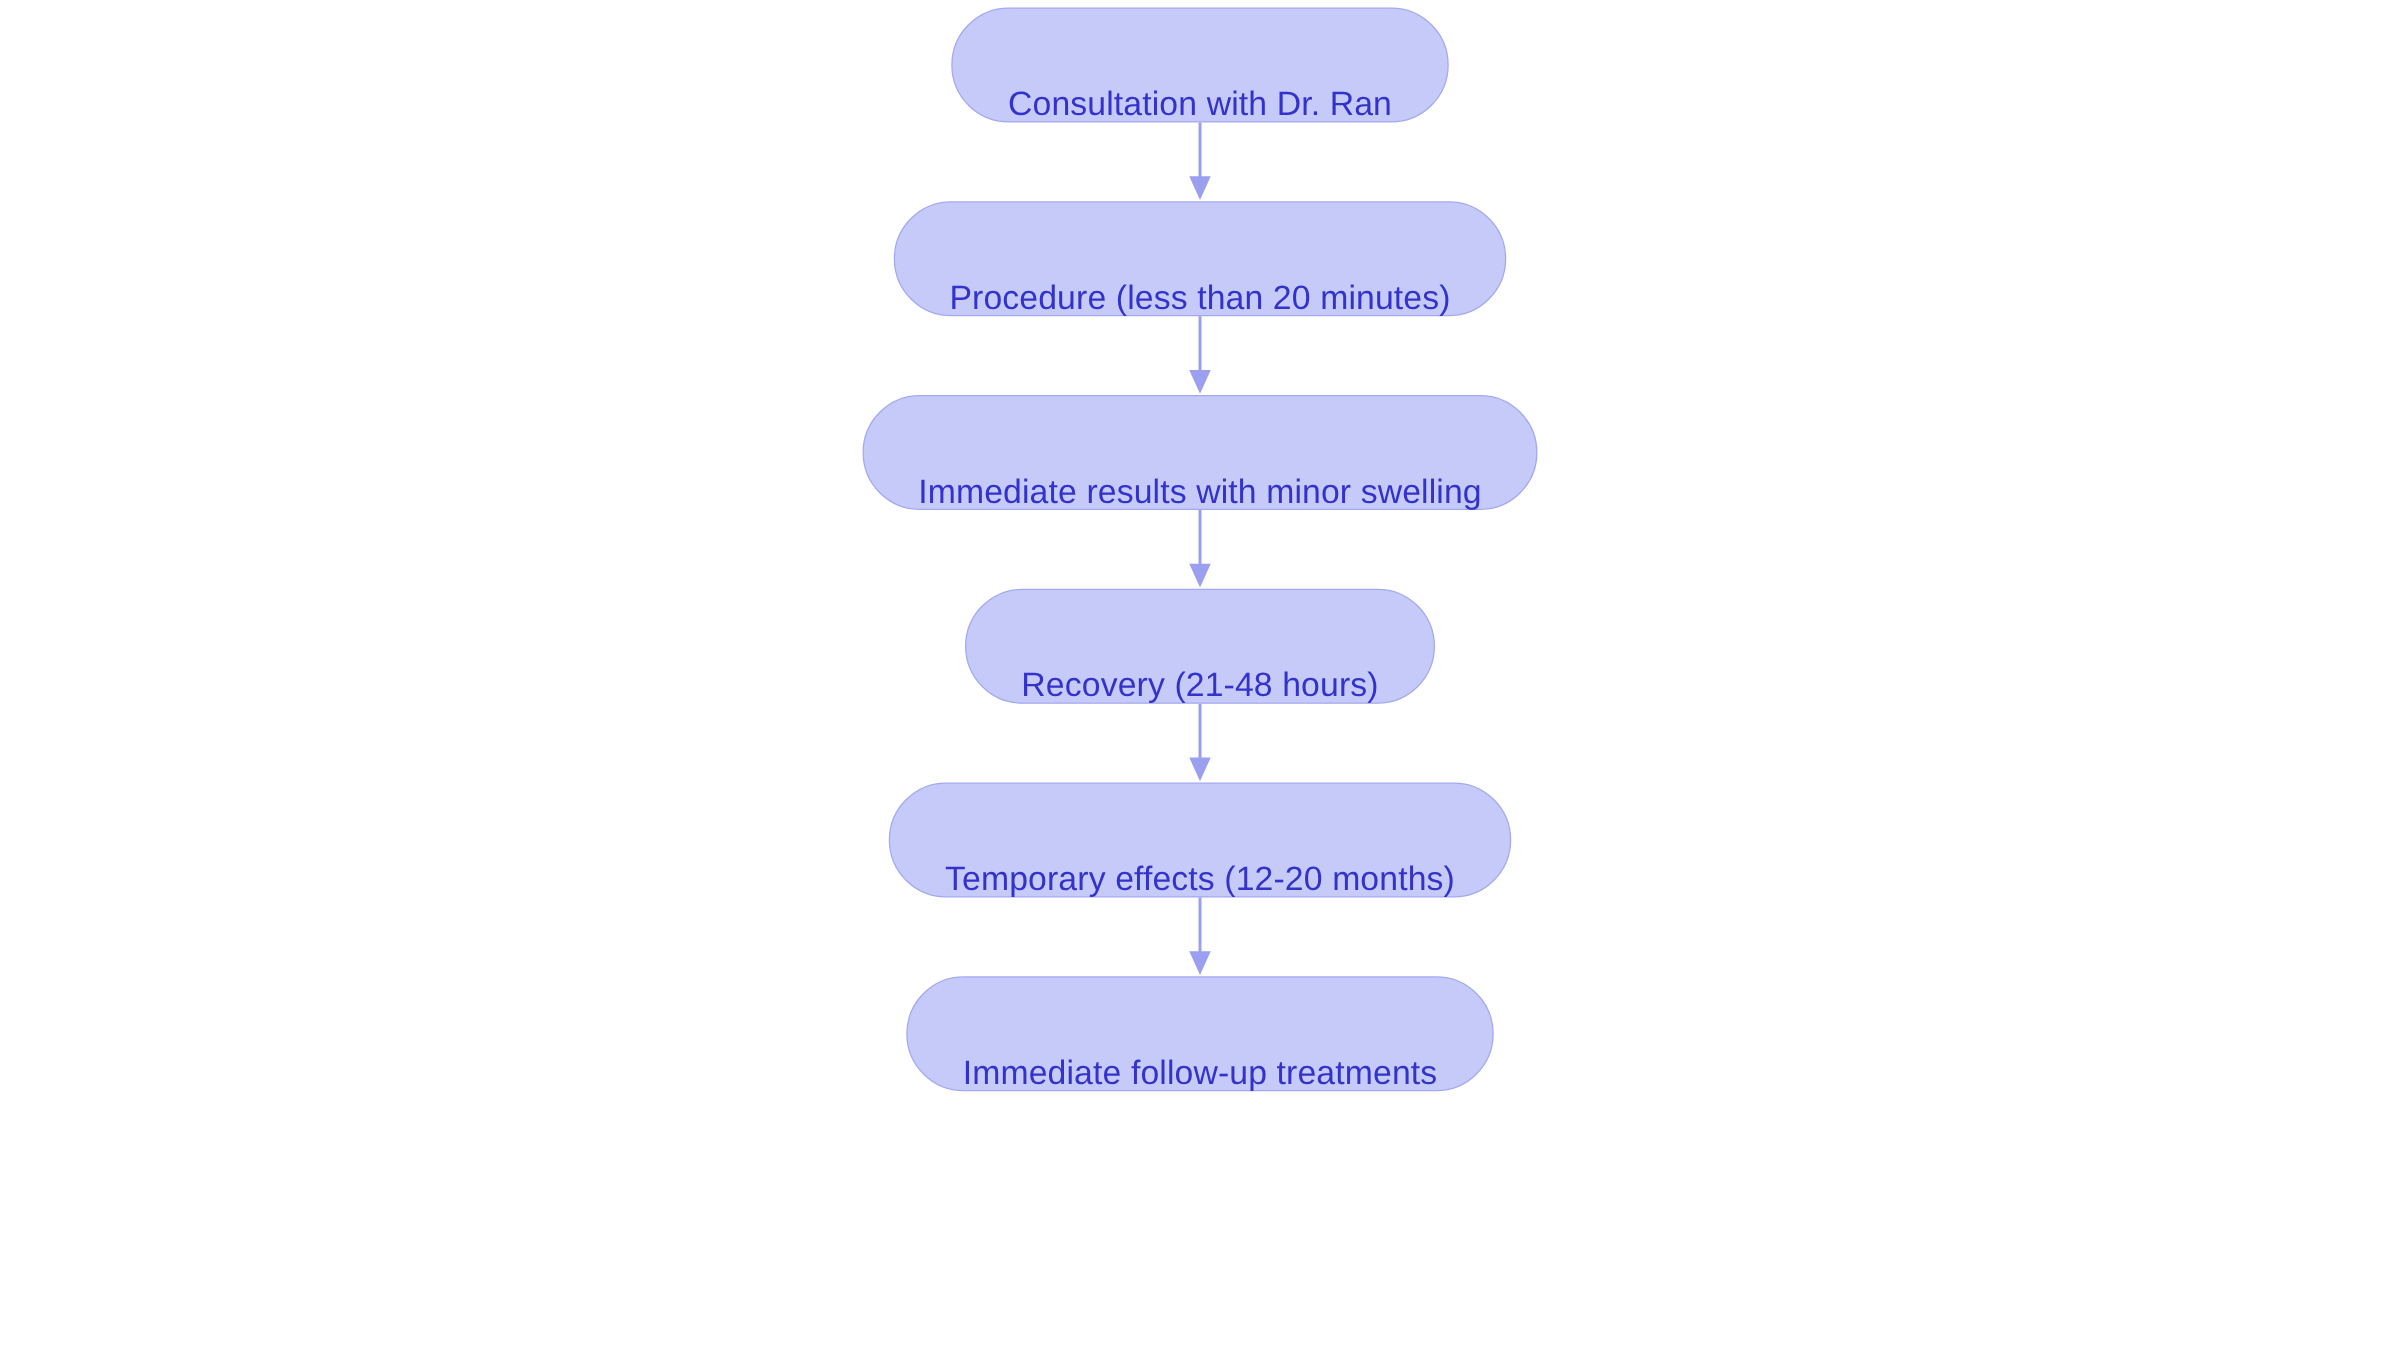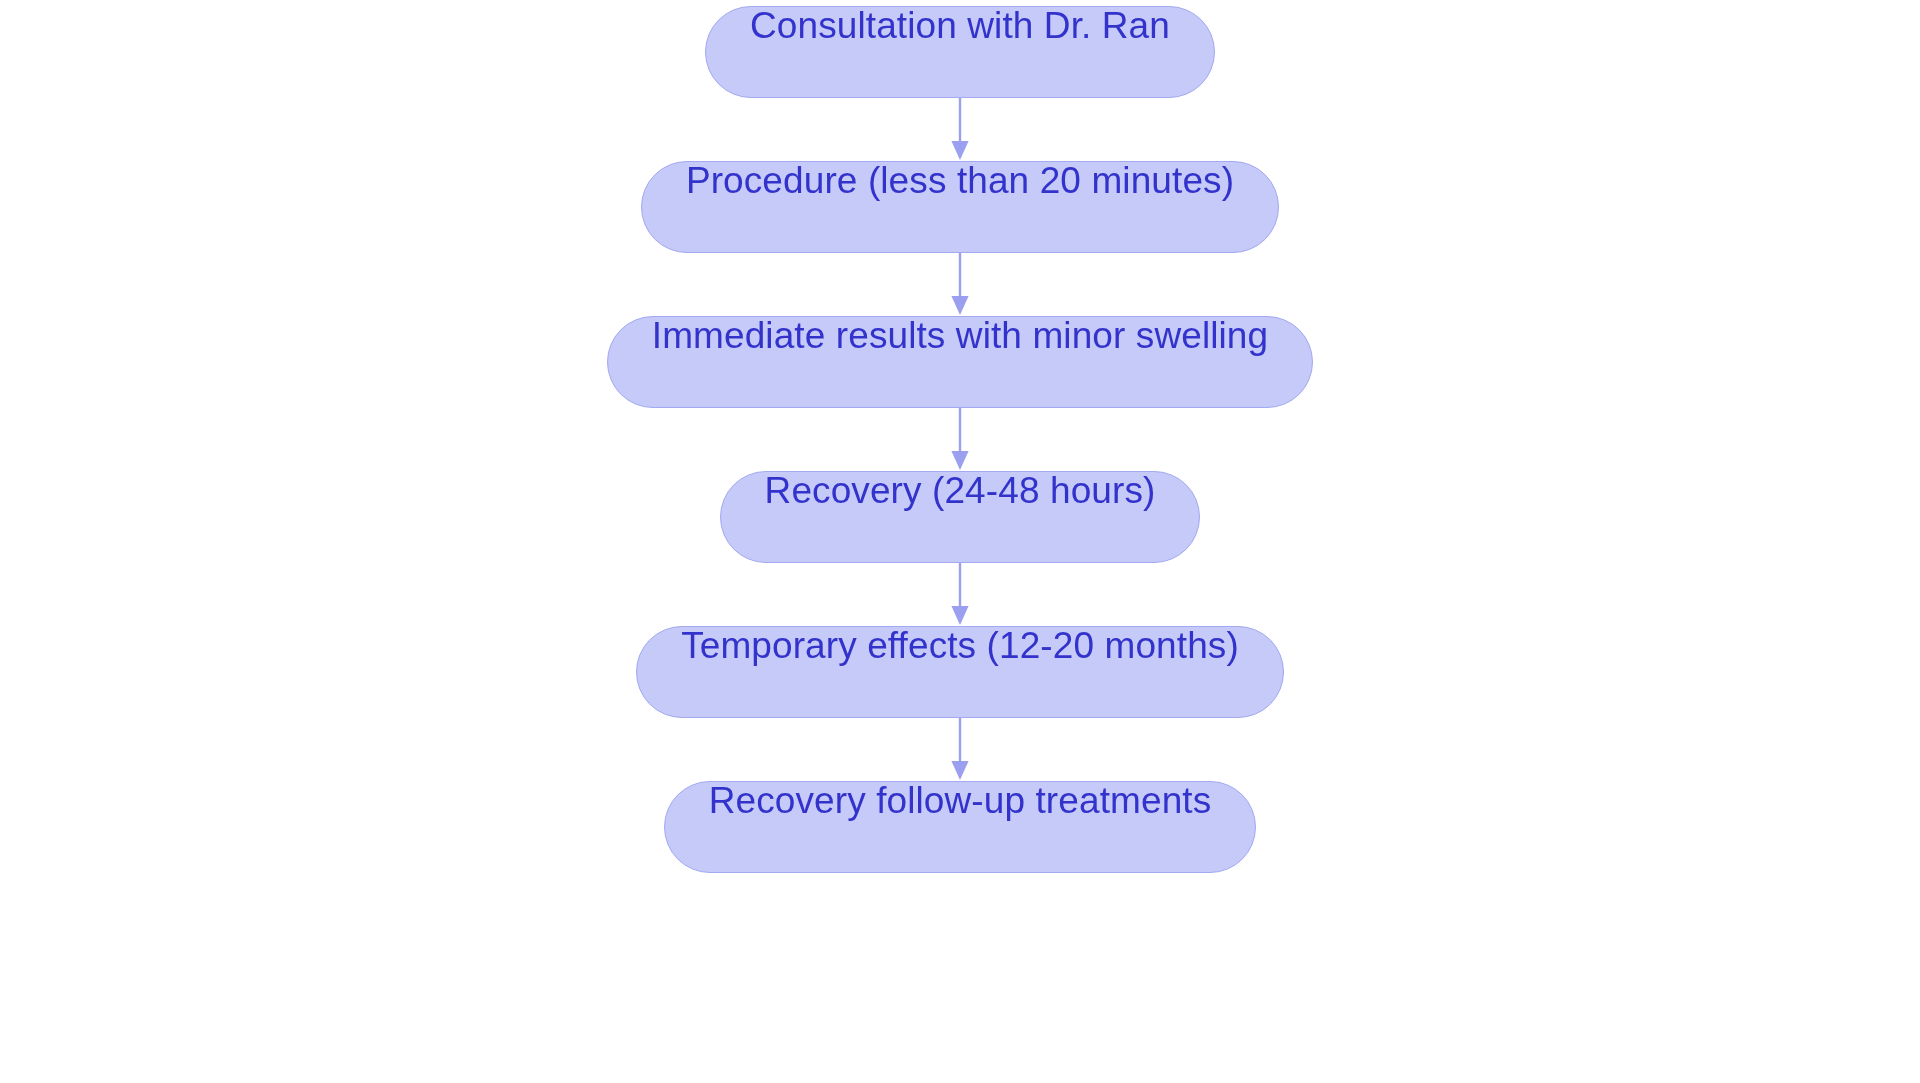--- a/index.html
+++ b/index.html
@@ -32,27 +32,27 @@
     align-items: center;
     justify-content: flex-start;
   }
 
   .node {
     box-sizing: border-box;
     height: 92px;
     min-width: 120px;
     padding: 0 44px;
     display: flex;
-    align-items: flex-start;
+    align-items: flex-end;
     justify-content: center;
     background: #c5caf9;
     border: 1.6px solid #a3a9f0;
     border-radius: 46px;
     color: #3333cc;
-    font-size: 37px;
+    font-size: 27px;
     font-weight: 400;
     letter-spacing: 0.1px;
     white-space: nowrap;
     line-height: 1;
   }
 
   .node-label {
     display: block;
     color: #3333cc;
   }
@@ -112,21 +112,21 @@
     </div>
 
     <div class="connector">
       <svg width="24" height="63" viewBox="0 0 24 63" aria-hidden="true">
         <line x1="12" y1="0" x2="12" y2="48" stroke="#9aa0ef" stroke-width="2.4"></line>
         <polygon points="12,62 3.4,43 20.6,43" fill="#9aa0ef"></polygon>
       </svg>
     </div>
 
     <div class="node">
-      <span class="node-label">Recovery (24-48 hours)</span>
+      <span class="node-label">Recovery (21-48 hours)</span>
     </div>
 
     <div class="connector">
       <svg width="24" height="63" viewBox="0 0 24 63" aria-hidden="true">
         <line x1="12" y1="0" x2="12" y2="48" stroke="#9aa0ef" stroke-width="2.4"></line>
         <polygon points="12,62 3.4,43 20.6,43" fill="#9aa0ef"></polygon>
       </svg>
     </div>
 
     <div class="node">
@@ -134,17 +134,17 @@
     </div>
 
     <div class="connector">
       <svg width="24" height="63" viewBox="0 0 24 63" aria-hidden="true">
         <line x1="12" y1="0" x2="12" y2="48" stroke="#9aa0ef" stroke-width="2.4"></line>
         <polygon points="12,62 3.4,43 20.6,43" fill="#9aa0ef"></polygon>
       </svg>
     </div>
 
     <div class="node">
-      <span class="node-label">Recovery follow-up treatments</span>
+      <span class="node-label">Immediate follow-up treatments</span>
     </div>
 
   </div>
 </div>
 
 </body></html>

